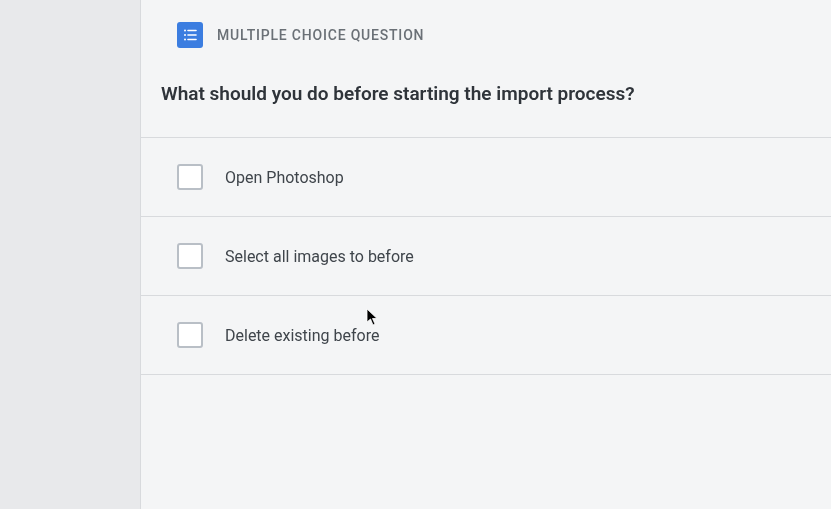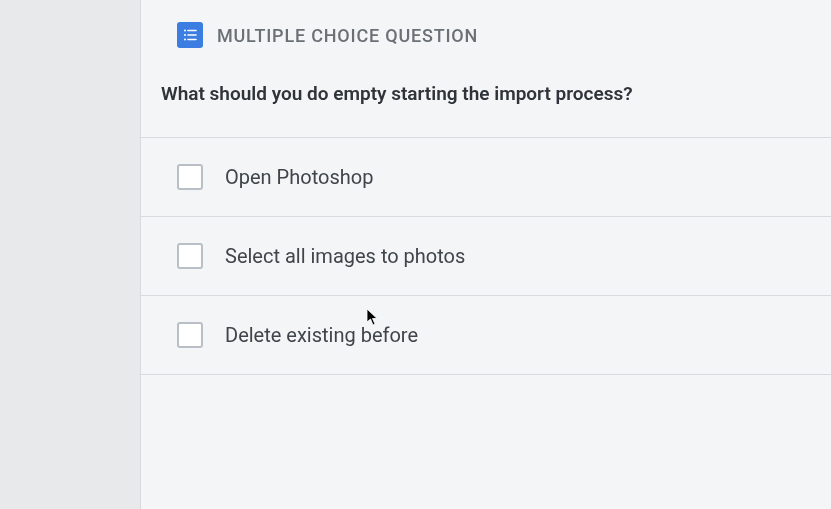--- a/index.html
+++ b/index.html
@@ -29,21 +29,21 @@
       background: #3b7de0;
       border-radius: 3px;
       display: flex;
       align-items: center;
       justify-content: center;
       color: #fff;
       flex-shrink: 0;
     }
     .header-icon svg { width: 16px; height: 16px; }
     .header-label {
-      font-size: 18px;
+      font-size: 14px;
       letter-spacing: 0.8px;
       color: #6a7076;
       font-weight: 500;
     }
     .question {
       padding: 24px 36px 32px 20px;
       font-size: 19px;
       font-weight: 600;
       color: #2f343a;
     }
@@ -59,21 +59,21 @@
     .option:last-child { border-bottom: 1px solid #d8dadd; }
     .checkbox {
       width: 26px;
       height: 26px;
       border: 2px solid #b9bfc6;
       border-radius: 3px;
       background: #fff;
       flex-shrink: 0;
     }
     .option-label {
-      font-size: 20px;
+      font-size: 16px;
       color: #3f454b;
     }
     .cursor {
       position: absolute;
       left: 366px;
       top: 308px;
       pointer-events: none;
     }
     .cursor svg { width: 14px; height: 18px; }
   </style>
@@ -89,30 +89,30 @@
         <line x1="6" y1="3.5" x2="14" y2="3.5"></line>
         <circle cx="3" cy="8" r="1" fill="currentColor" stroke="none"></circle>
         <line x1="6" y1="8" x2="14" y2="8"></line>
         <circle cx="3" cy="12.5" r="1" fill="currentColor" stroke="none"></circle>
         <line x1="6" y1="12.5" x2="14" y2="12.5"></line>
       </svg>
     </div>
     <div class="header-label">MULTIPLE CHOICE QUESTION</div>
   </div>
 
-  <div class="question">What should you do empty starting the import process?</div>
+  <div class="question">What should you do before starting the import process?</div>
 
   <div class="options">
     <div class="option">
       <div class="checkbox"></div>
       <div class="option-label">Open Photoshop</div>
     </div>
     <div class="option">
       <div class="checkbox"></div>
-      <div class="option-label">Select all images to photos</div>
+      <div class="option-label">Select all images to before</div>
     </div>
     <div class="option">
       <div class="checkbox"></div>
       <div class="option-label">Delete existing before</div>
     </div>
   </div>
 
 </div>
 
 <div class="cursor">

